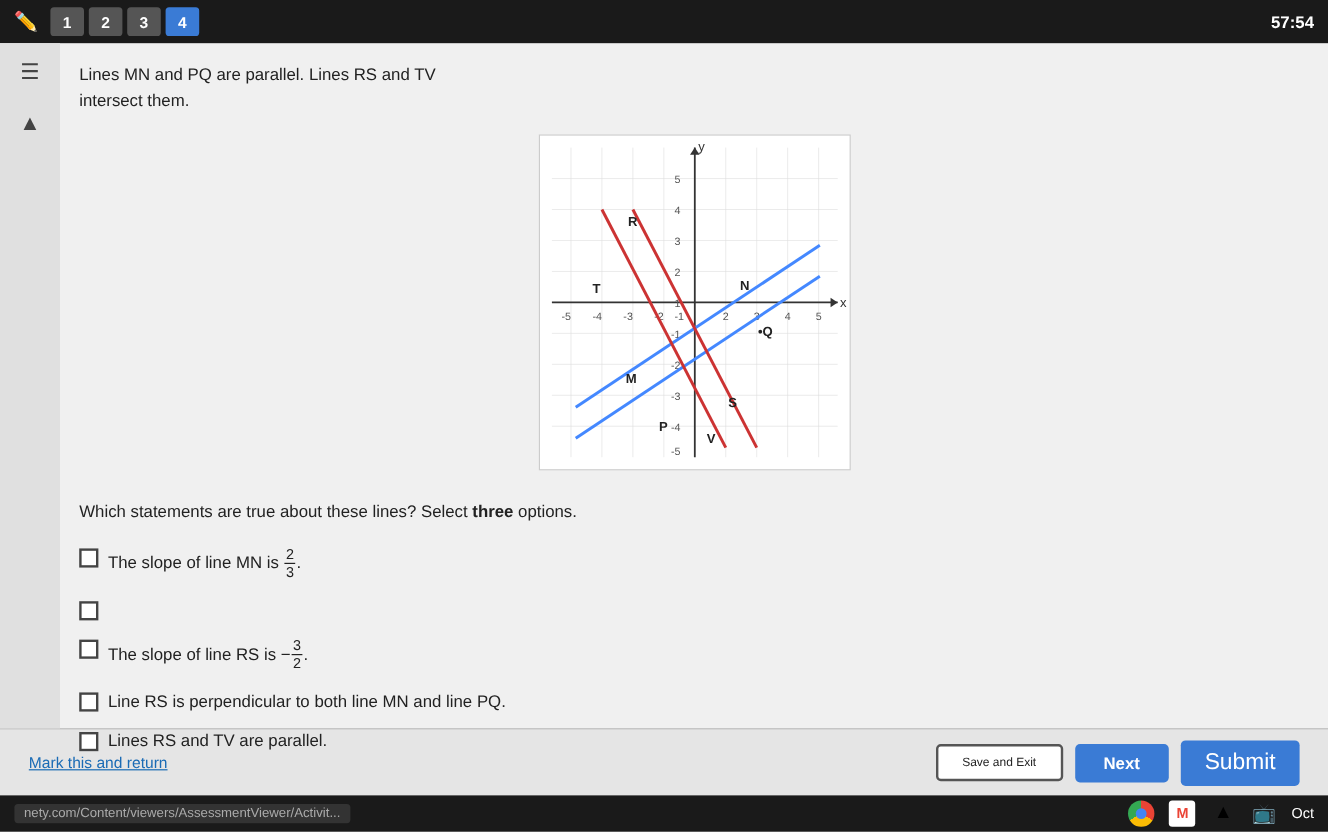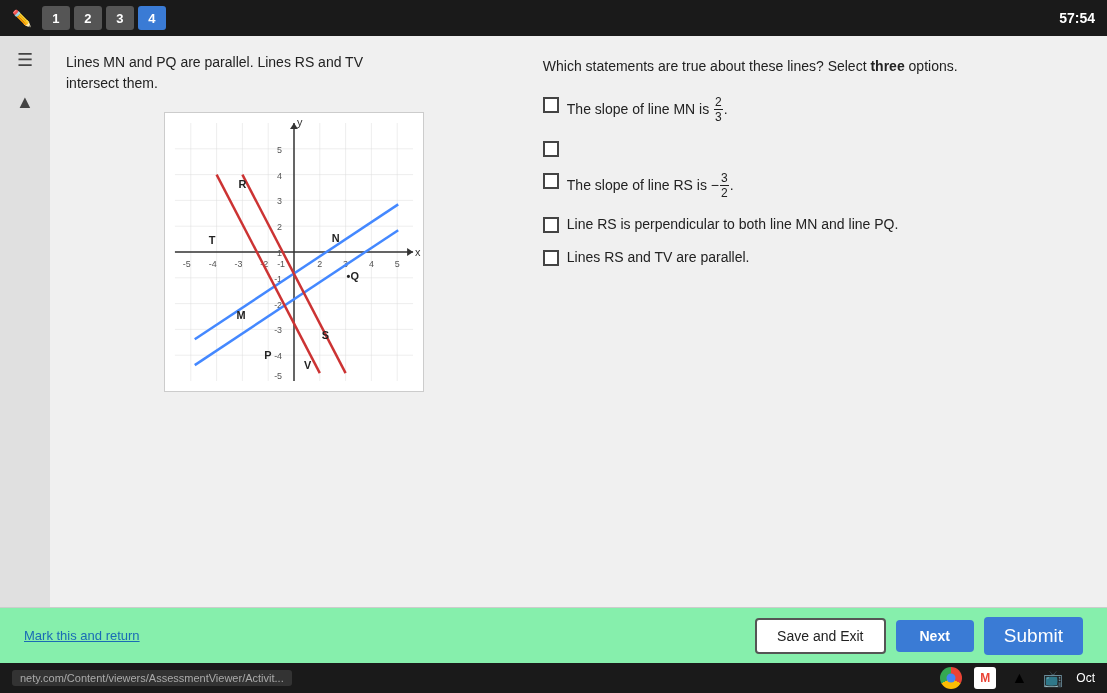--- a/index.html
+++ b/index.html
@@ -83,21 +83,21 @@
       justify-content: center;
       cursor: pointer;
       color: #444;
       font-size: 18px;
     }
 
     
     .question-area {
       flex: 1;
       display: flex;
-      flex-direction: row;
+      flex-direction: column;
       padding: 16px;
       gap: 20px;
     }
 
     
     .left-panel {
       flex: 1;
       display: flex;
       flex-direction: column;
       gap: 10px;
@@ -168,21 +168,21 @@
     }
     .fraction .den {
       padding: 0 1px;
       line-height: 1.2;
     }
 
     
     .bottom-bar {
       width: 100%;
       height: 56px;
-      background: #86efac;
+      background: #e5e5e5;
       border-top: 1px solid #ccc;
       display: flex;
       align-items: center;
       justify-content: space-between;
       padding: 0 24px;
     }
     .mark-return-link {
       color: #1a6bb5;
       font-size: 13px;
       text-decoration: underline;
@@ -191,21 +191,21 @@
     .bottom-buttons {
       display: flex;
       gap: 10px;
       align-items: center;
     }
     .btn-save {
       padding: 8px 20px;
       background: #fff;
       border: 2px solid #555;
       border-radius: 4px;
-      font-size: 14px;
+      font-size: 10px;
       cursor: pointer;
       color: #222;
     }
     .btn-next {
       padding: 8px 24px;
       background: #3a7bd5;
       border: none;
       border-radius: 4px;
       font-size: 14px;
       cursor: pointer;

